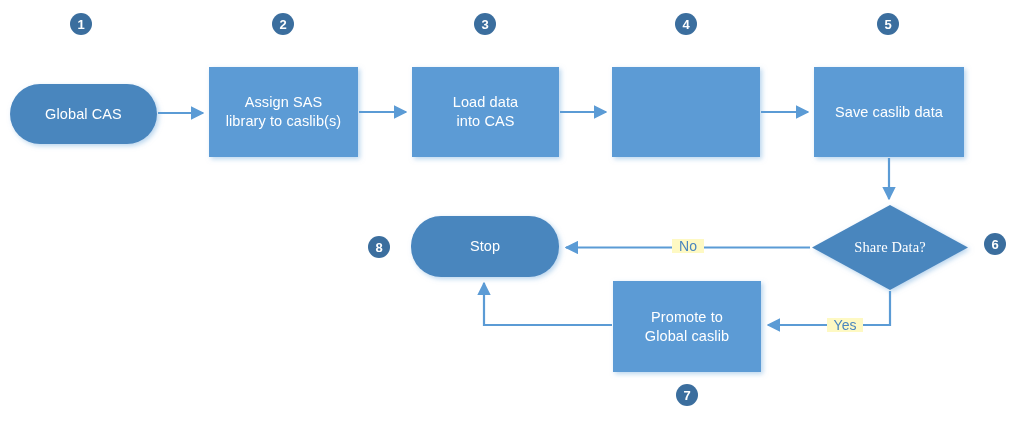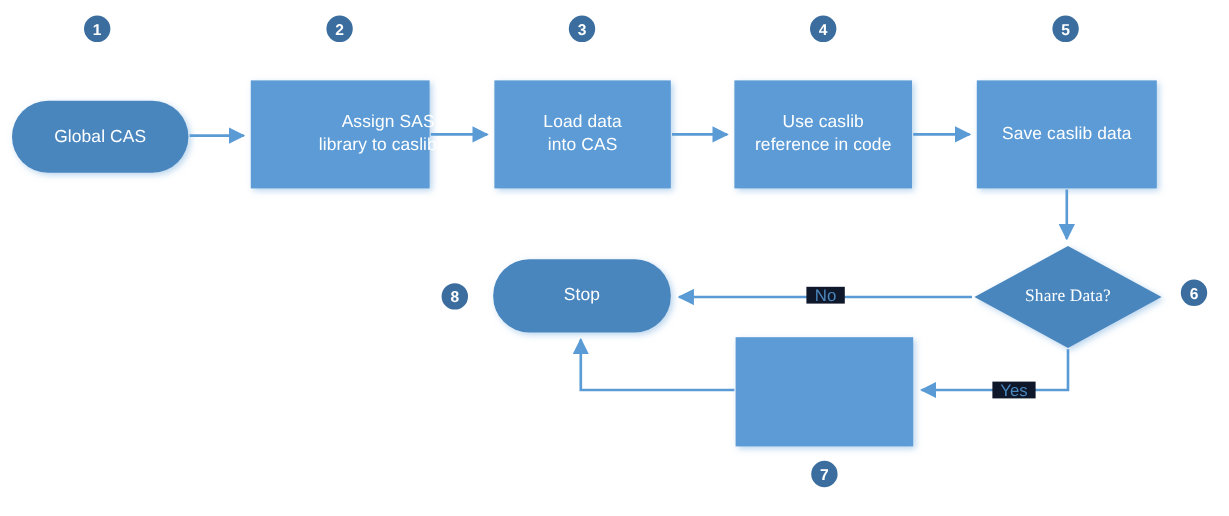--- a/index.html
+++ b/index.html
@@ -37,21 +37,21 @@
     letter-spacing: 0.1px;
     pointer-events: none;
     white-space: pre-line;
   }
   .edge-label {
     position: absolute;
     color: #4A86BE;
     font-family: "Liberation Sans", sans-serif;
     font-size: 14px;
     line-height: 14px;
-    background: #0f172a;
+    background: #fef9c3;
     padding: 0 2px;
     text-align: center;
   }
   .badge {
     position: absolute;
     width: 22px;
     height: 22px;
     border-radius: 50%;
     background: #3B6E9E;
     color: #ffffff;
@@ -118,33 +118,33 @@
       <path d="M 761 112 L 808 112" marker-end="url(#arrowHead)"></path>
       <path d="M 889 158 L 889 199" marker-end="url(#arrowHead)"></path>
       <path d="M 810 247.5 L 566 247.5" marker-end="url(#arrowHead)"></path>
       <path d="M 890 291 L 890 325 L 768 325" marker-end="url(#arrowHead)"></path>
       <path d="M 612 325 L 484 325 L 484 283" marker-end="url(#arrowHead)"></path>
     </g>
   </svg>
 
   <div class="node-label" style="left:10px; top:84px; width:147px; height:60px;">Global CAS</div>
 
-  <div class="node-label" style="left:209px; top:67px; width:149px; height:90px;padding-left:40px;">Assign SAS
+  <div class="node-label" style="left:209px; top:67px; width:149px; height:90px;">Assign SAS
 library to caslib(s)</div>
 
   <div class="node-label" style="left:412px; top:67px; width:147px; height:90px;text-align:center;">Load data
 into CAS</div>
 
-  <div class="node-label" style="left:612px; top:67px; width:148px; height:90px;">Use caslib
-reference in code</div>
 
   <div class="node-label" style="left:814px; top:67px; width:150px; height:90px;text-align:right;">Save caslib data</div>
 
   <div class="node-label" style="left:812px; top:205px; width:156px; height:85px;font-family:Liberation Serif, serif;">Share Data?</div>
 
+  <div class="node-label" style="left:613px; top:281px; width:148px; height:91px;">Promote to
+Global caslib</div>
 
   <div class="node-label" style="left:411px; top:216px; width:148px; height:61px;">Stop</div>
 
   <div class="edge-label" style="left:672px; top:239px; width:28px;">No</div>
 
   <div class="edge-label" style="left:827px; top:318px; width:32px;">Yes</div>
 
   <div class="badge" style="left:70px; top:13px;">1</div>
 
   <div class="badge" style="left:272px; top:13px;">2</div>

